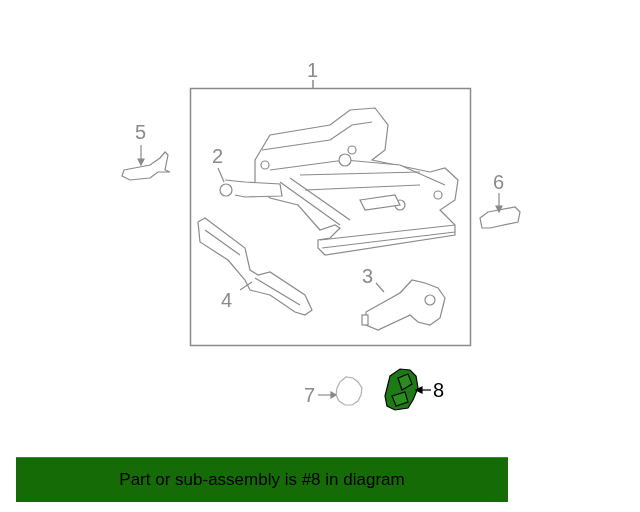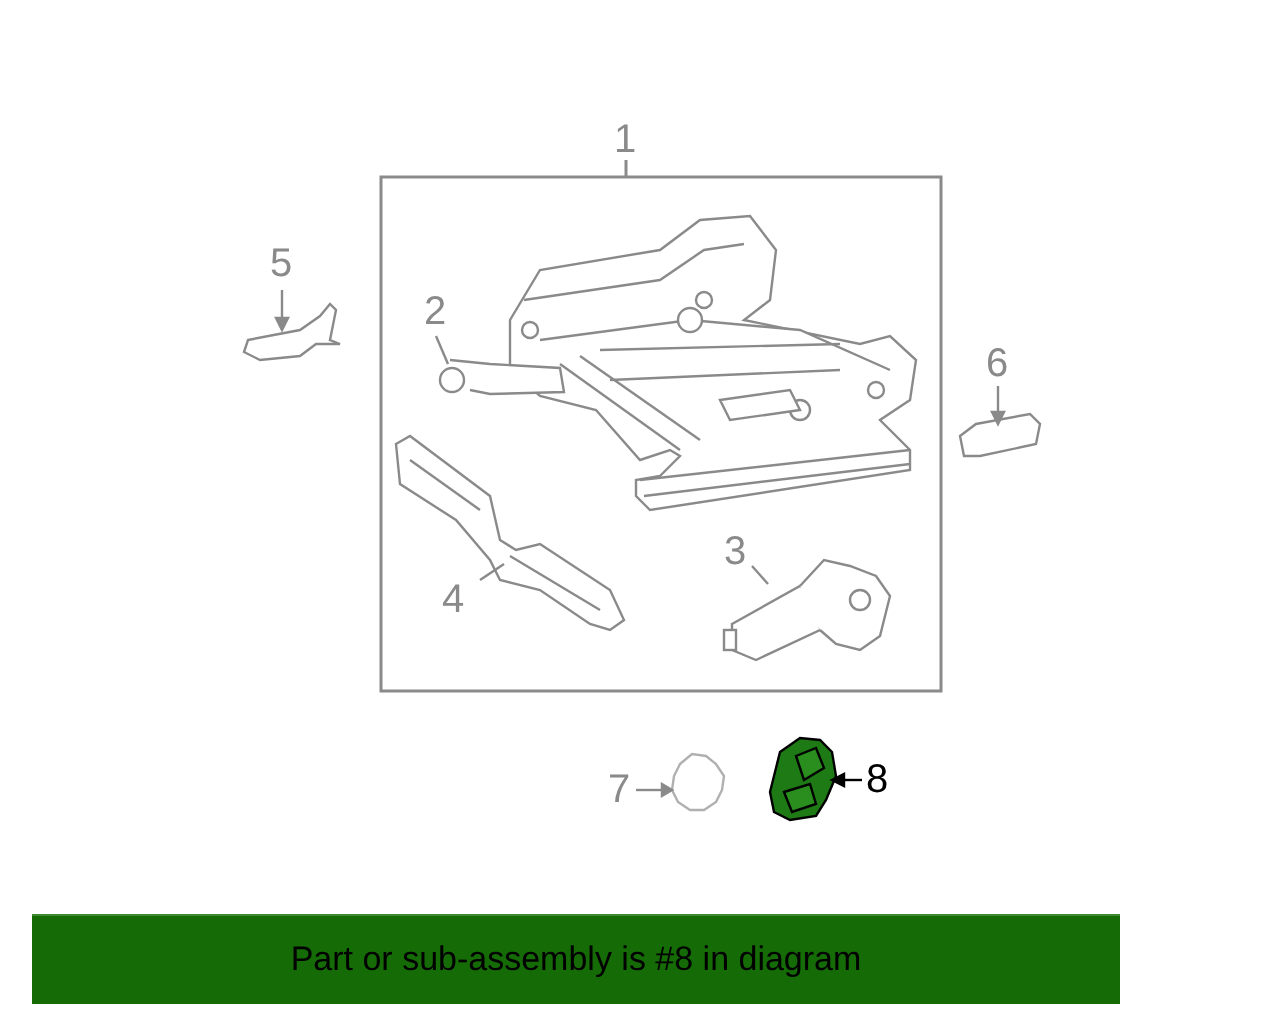--- a/index.html
+++ b/index.html
@@ -1,20 +1,20 @@
 <!DOCTYPE html>
 <html><head>
 <meta charset="utf-8">
 <style>
   html, body { margin: 0; padding: 0; background: #ffffff; }
   body { width: 640px; height: 512px; position: relative; overflow: hidden; font-family: "Liberation Sans", sans-serif; }
   .diagram { position: absolute; left: 0; top: 0; width: 640px; height: 450px; }
   .callout { position: absolute; font-family: "Liberation Sans", sans-serif; font-size: 20px; color: #8a8a8a; line-height: 1; }
   .callout.active { color: #000000; }
-  .banner { position: absolute; left: 16px; top: 457px; width: 544px; height: 45px; background: #156b06; border-top: 1px solid #3e8a2e; box-sizing: border-box; display: flex; flex-direction: column; align-items: center; justify-content: center; }
+  .banner { position: absolute; left: 16px; top: 457px; width: 492px; height: 45px; background: #156b06; border-top: 1px solid #3e8a2e; box-sizing: border-box; display: flex; flex-direction: column; align-items: center; justify-content: center; }
   .banner-line { font-family: "Liberation Sans", sans-serif; font-size: 17px; color: #000000; line-height: 18px; text-align: center; }
   svg { position: absolute; left: 0; top: 0; }
 </style>
 </head>
 <body>
 
 <div class="diagram">
   <svg width="640" height="450" viewBox="0 0 640 450">
 
     <g fill="none" stroke="#8a8a8a" stroke-width="1.5">

